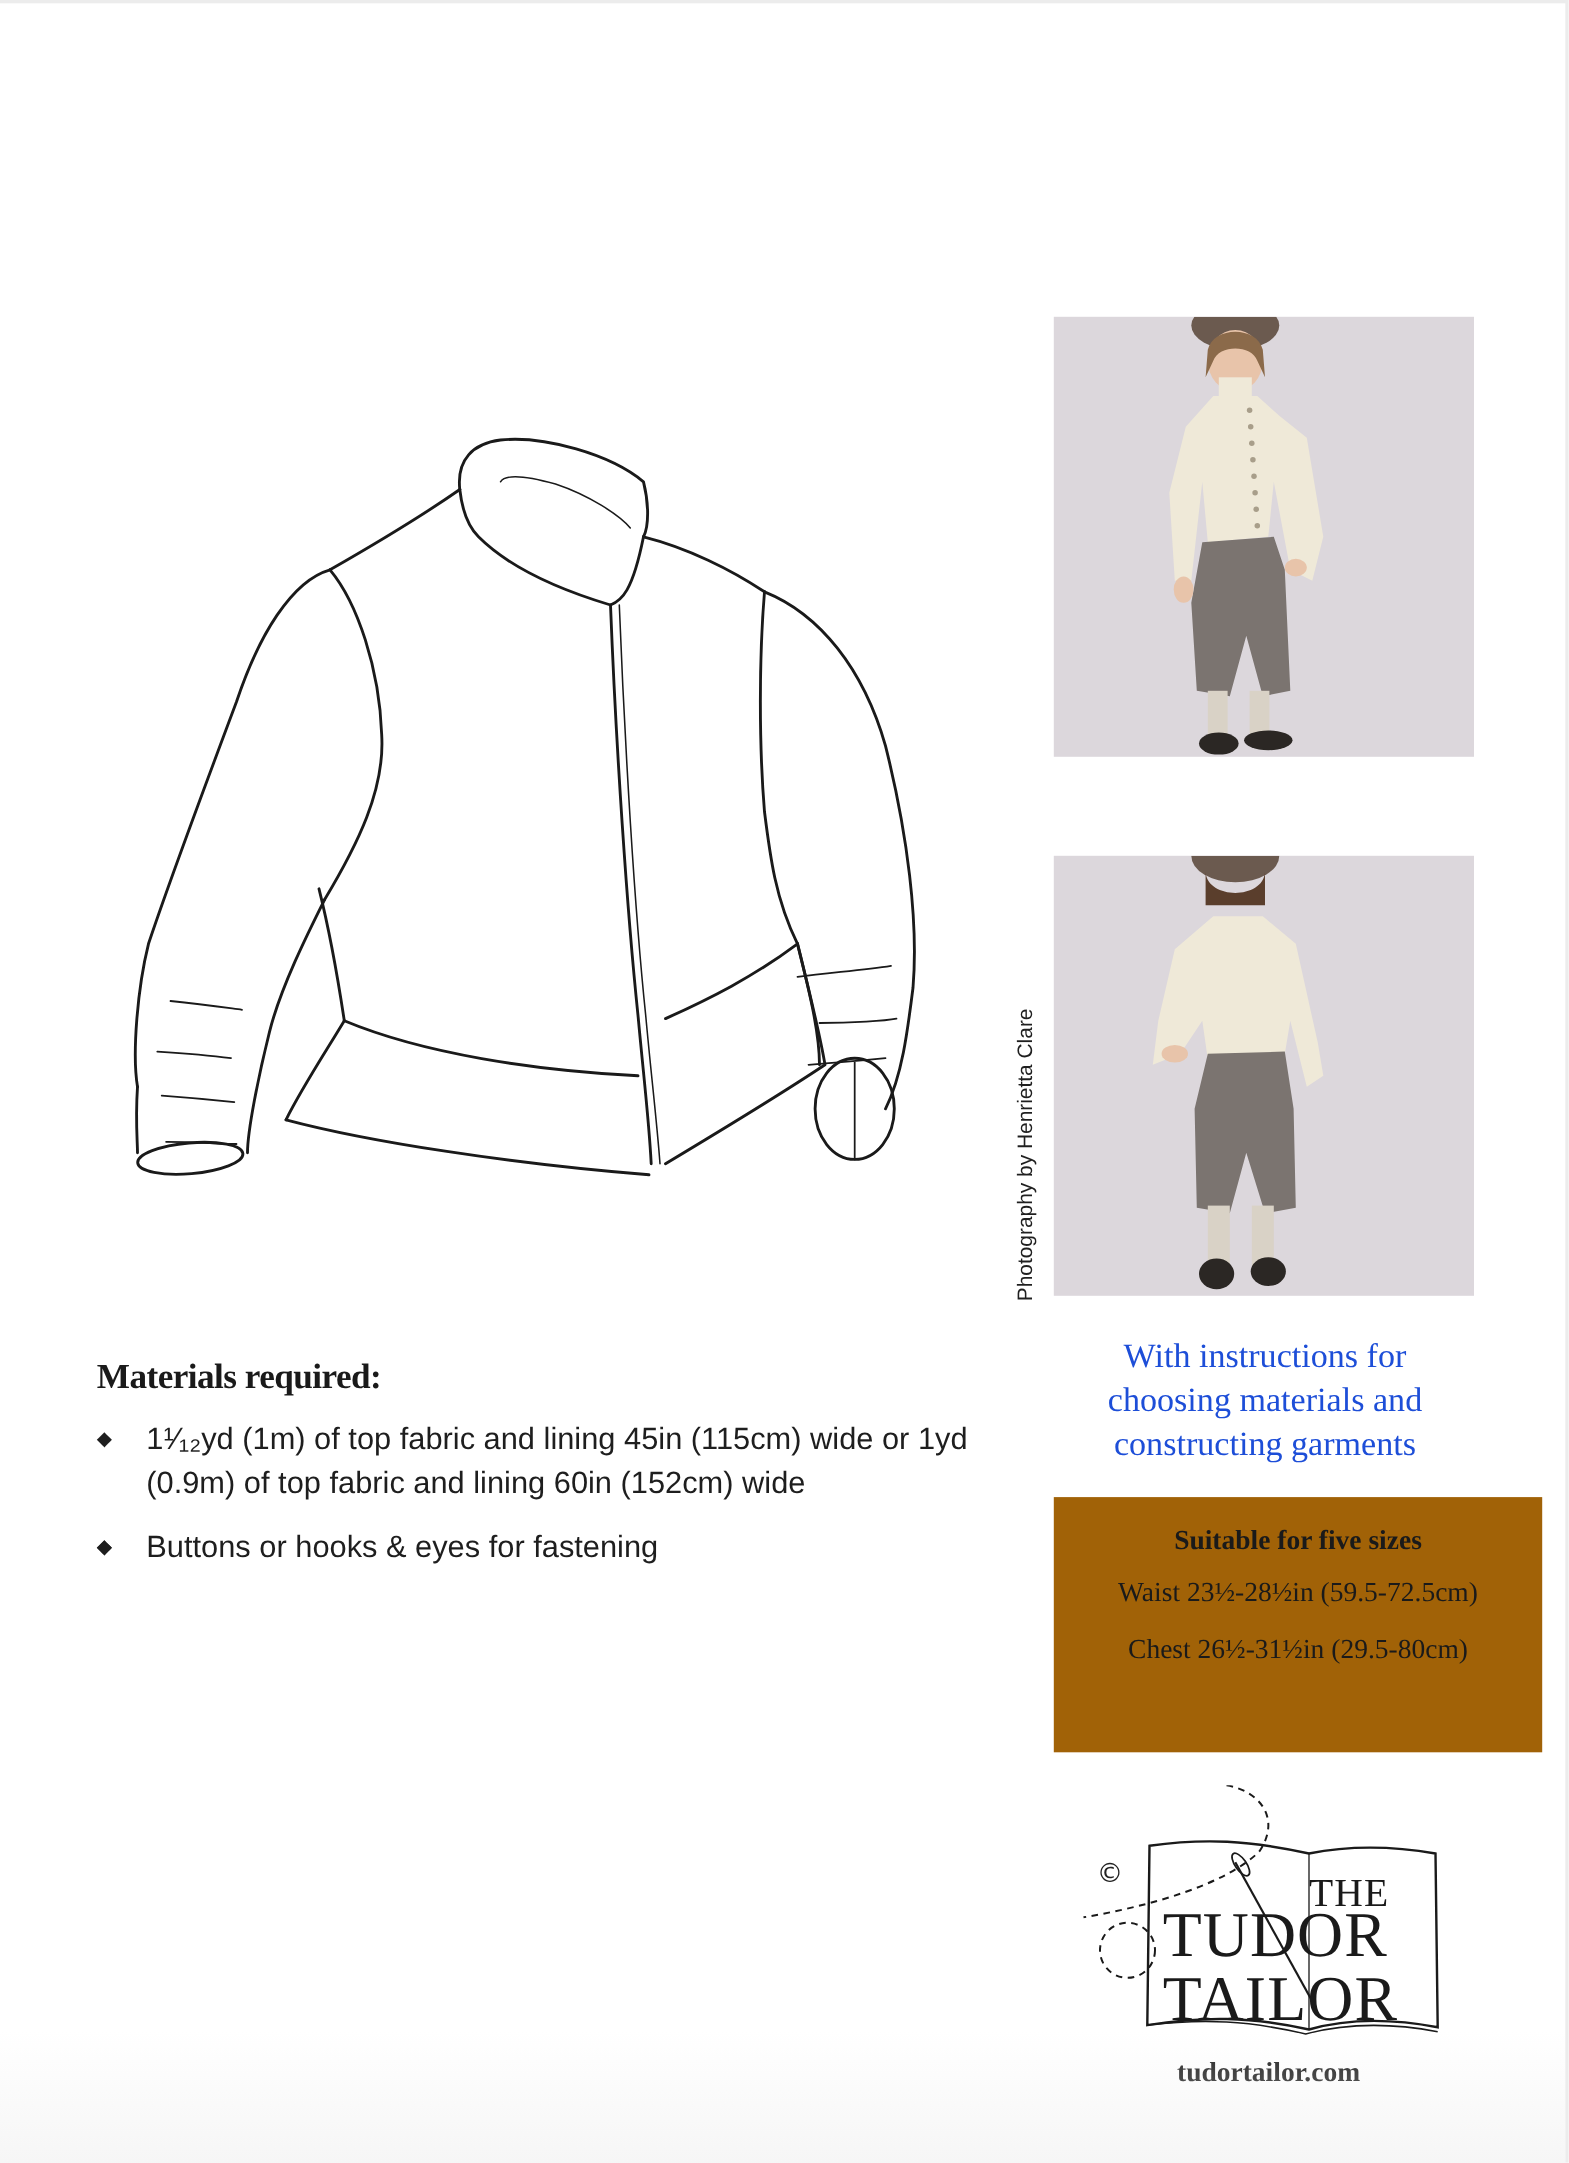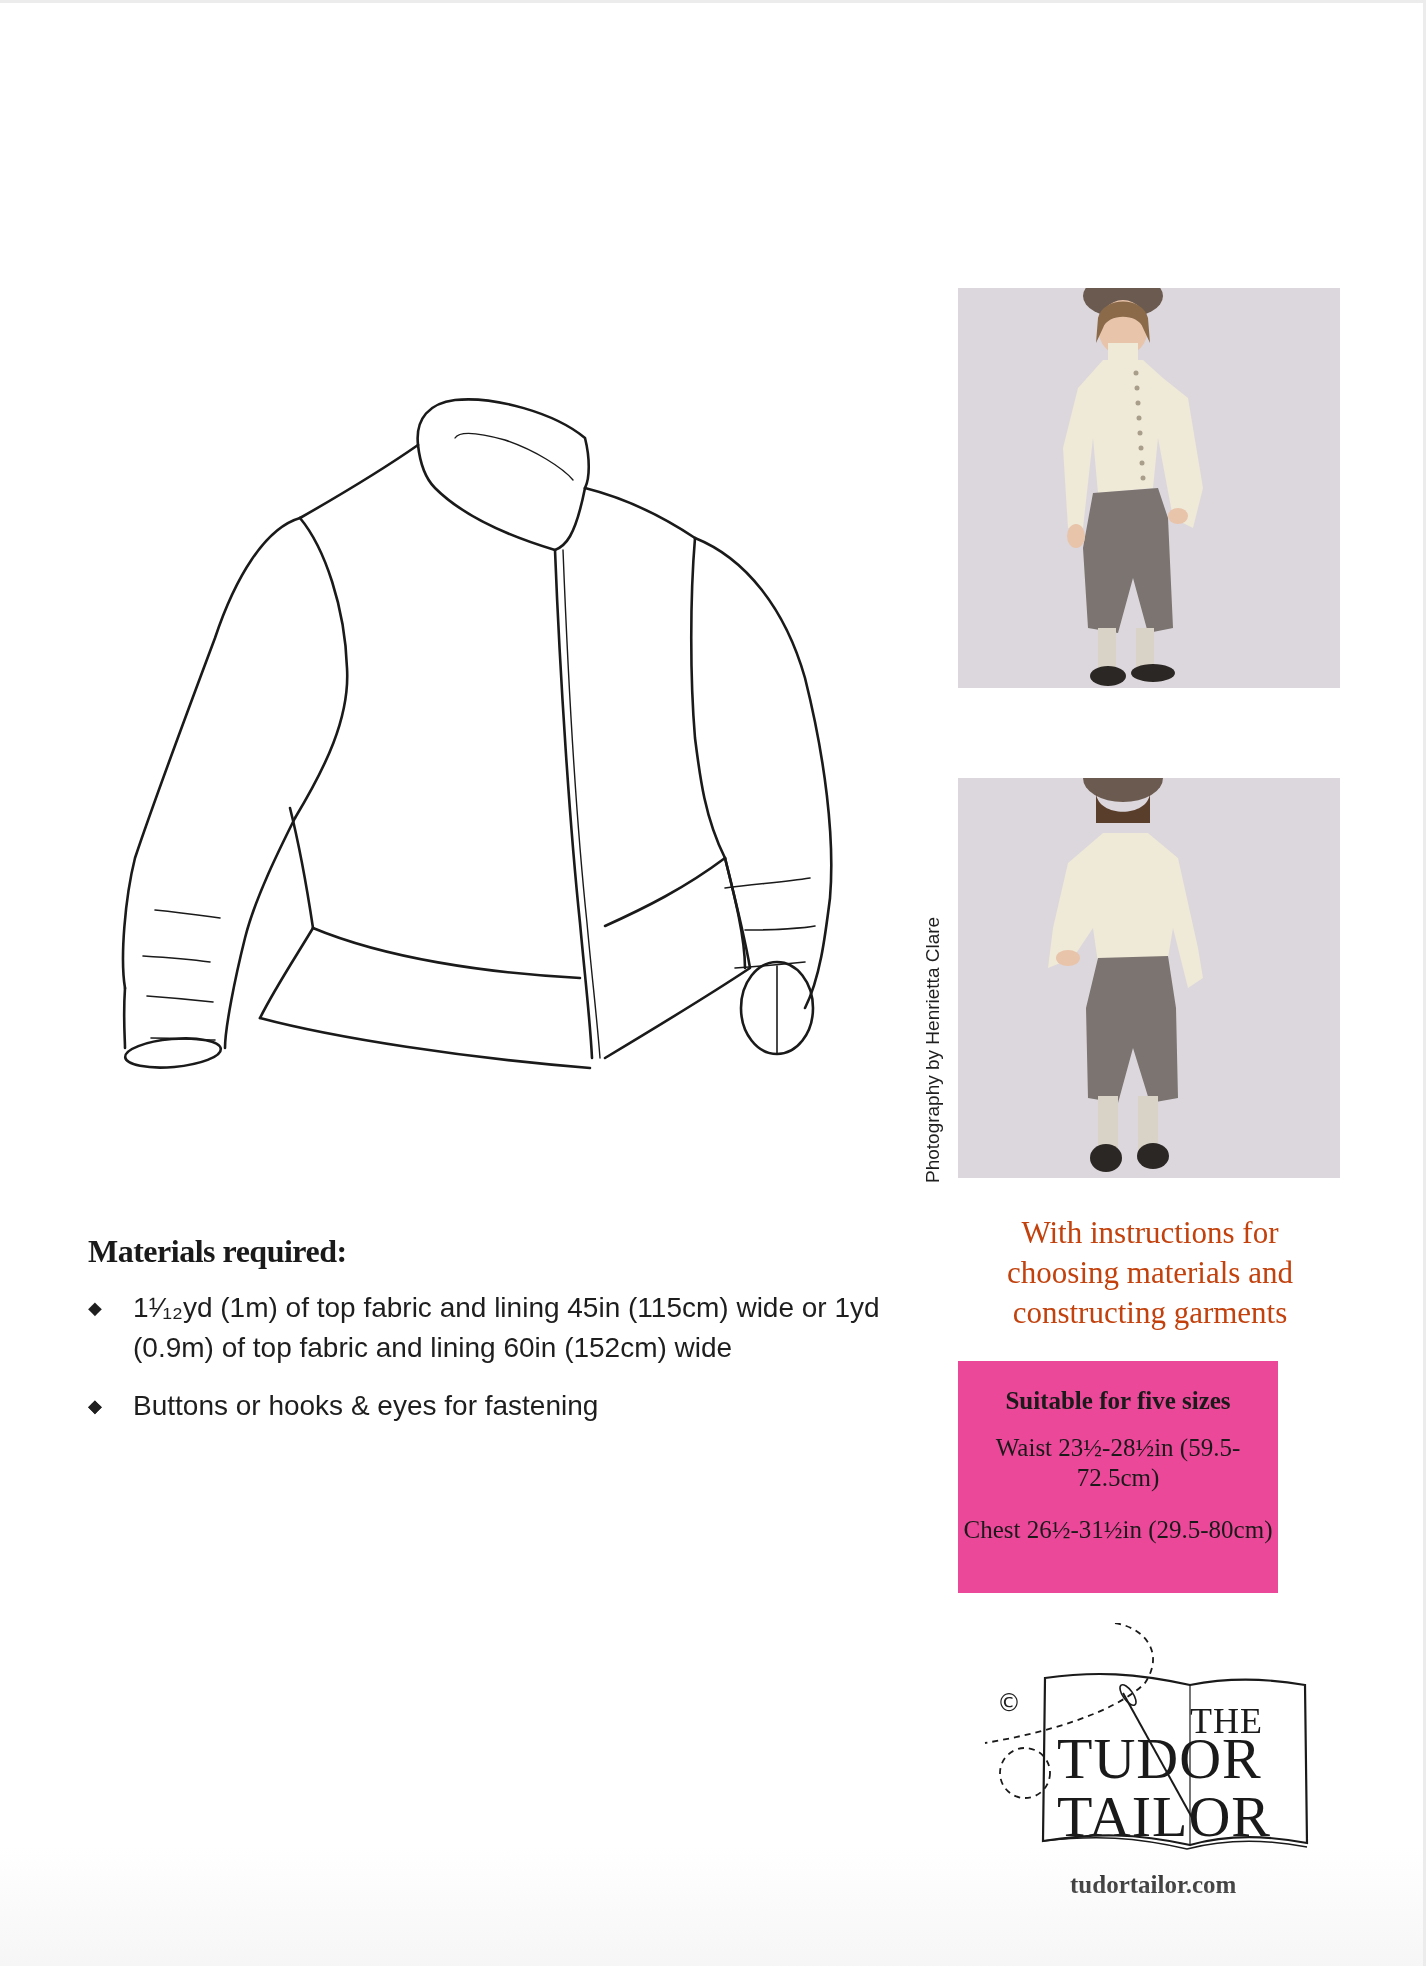--- a/index.html
+++ b/index.html
@@ -42,26 +42,26 @@
     position: absolute; left: 922px; top: 1180px;
     transform-origin: left top; transform: rotate(-90deg);
     font-family: "Liberation Sans", "DejaVu Sans", sans-serif;
     font-size: 19px; color: #1f1f1f; white-space: nowrap; width: 310px;
   }
 
   .subtitle {
     position: absolute; left: 955px; width: 390px; top: 1210px;
     text-align: center;
     font-family: "Liberation Serif", "DejaVu Serif", serif;
-    font-size: 31px; line-height: 40px; color: #c2410c;
+    font-size: 31px; line-height: 40px; color: #1d4ed8;
   }
 
   .sizes-box {
-    position: absolute; left: 958px; top: 1358px; width: 320px; height: 232px;
-    background: #ec4899; color: #1a1a1a; text-align: center;
+    position: absolute; left: 958px; top: 1358px; width: 444px; height: 232px;
+    background: #a16207; color: #1a1a1a; text-align: center;
     font-family: "Liberation Serif", "DejaVu Serif", serif;
   }
   .sizes-box .h {
     font-weight: bold; font-size: 25px; line-height: 36px;
   }
   .sizes-box .h1 { margin-top: 22px; }
   .sizes-box .m {
     font-size: 25px; line-height: 30px; margin-top: 14px;
   }
   .sizes-box .m + .m { margin-top: 22px; }

